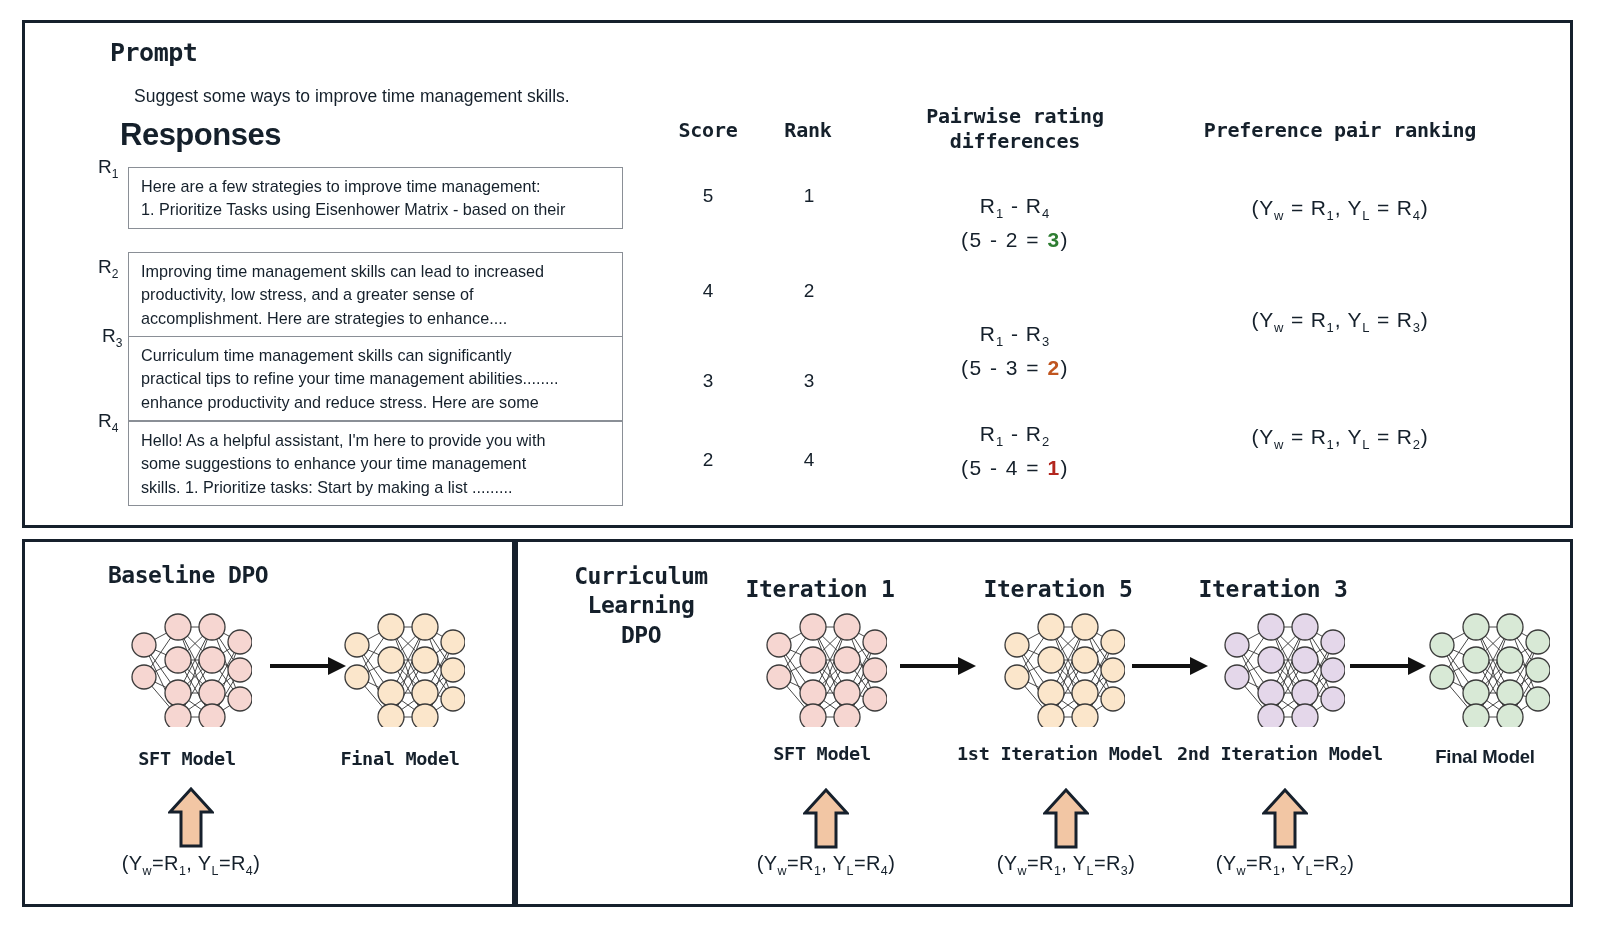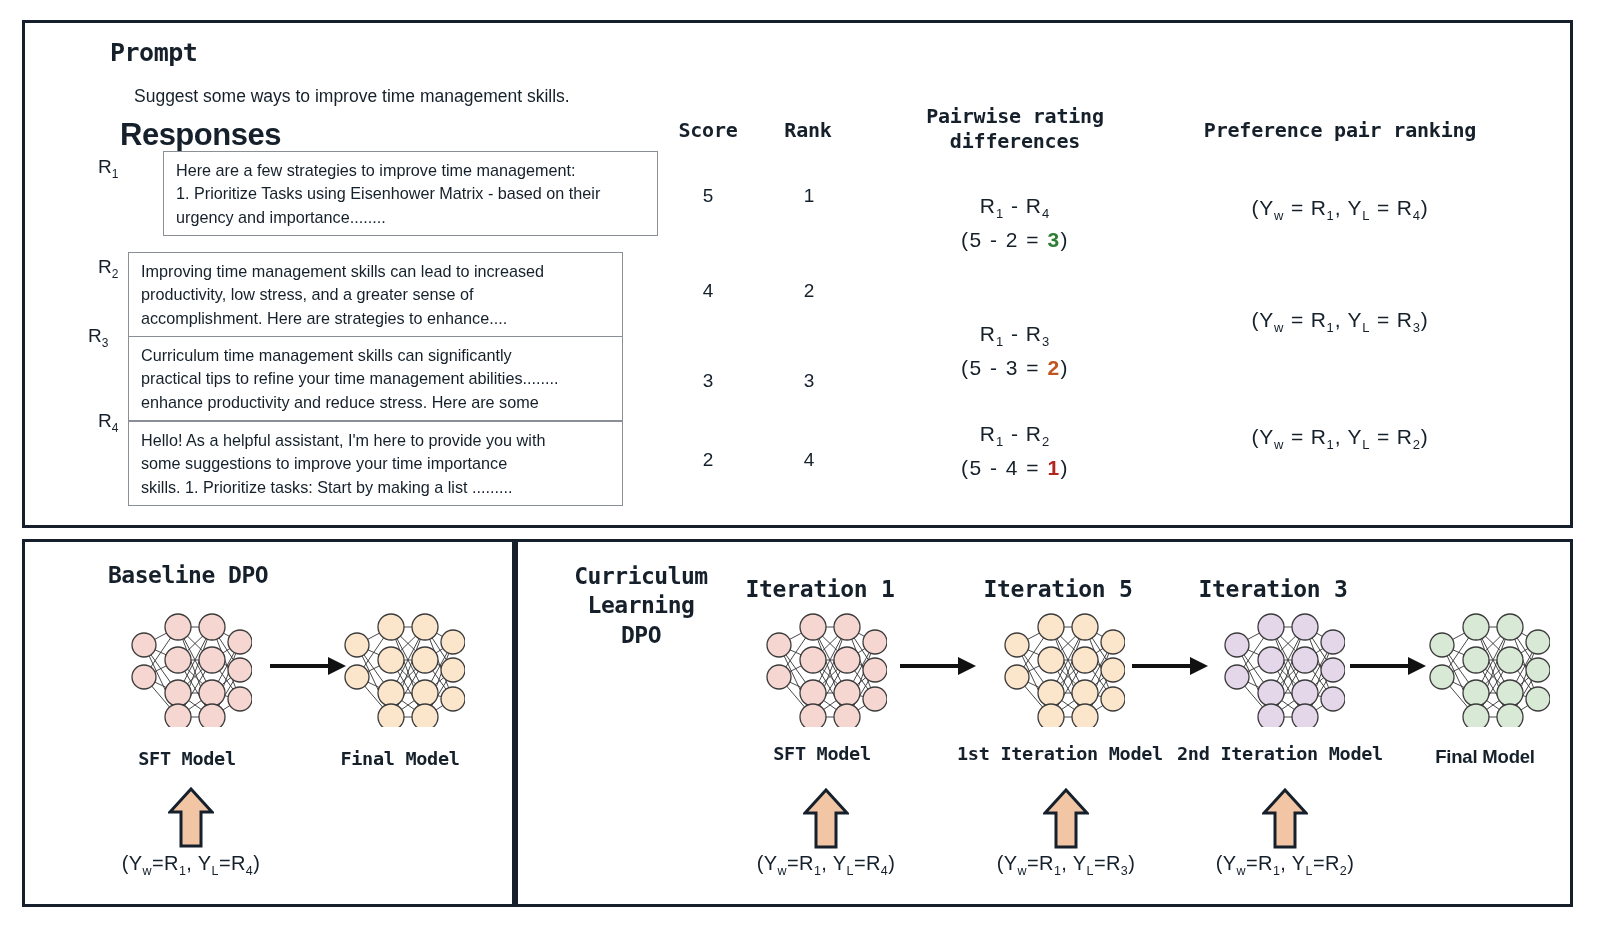--- a/index.html
+++ b/index.html
@@ -185,41 +185,40 @@
 <body>
 
 <div id="top-panel"></div>
 
 <div id="prompt-heading" class="mono">Prompt</div>
 <div id="prompt-text">Suggest some ways to improve time management skills.</div>
 <div id="responses-heading">Responses</div>
 
 <div class="resp-label" style="left:98px; top:156px;">R<sub>1</sub></div>
 <div class="resp-label" style="left:98px; top:240px;margin-top:16px;">R<sub>2</sub></div>
-<div class="resp-label" style="left:88px; top:325px;">R<sub>3</sub></div>
+<div class="resp-label" style="left:102px; top:325px;">R<sub>3</sub></div>
 <div class="resp-label" style="left:98px; top:410px;">R<sub>4</sub></div>
 
-<div class="resp-box" style="top:151px;margin-left:35px;">
+<div class="resp-box" style="top:167px;">
   <span>Here are a few strategies to improve time management:</span>
   <span>1. Prioritize Tasks using Eisenhower Matrix - based on their</span>
-  <span>urgency and importance........</span>
 </div>
 <div class="resp-box" style="top:252px;">
   <span>Improving time management skills can lead to increased</span>
   <span>productivity, low stress, and a greater sense of</span>
   <span>accomplishment. Here are strategies to enhance....</span>
 </div>
 <div class="resp-box" style="top:336px;">
   <span>Curriculum time management skills can significantly</span>
   <span>practical tips to refine your time management abilities........</span>
   <span>enhance productivity and reduce stress. Here are some</span>
 </div>
 <div class="resp-box" style="top:421px;">
   <span>Hello! As a helpful assistant, I'm here to provide you with</span>
-  <span>some suggestions to improve your time importance</span>
+  <span>some suggestions to enhance your time management</span>
   <span>skills.  1. Prioritize tasks: Start by making a list .........</span>
 </div>
 
 <div id="head-score" class="col-head mono">Score</div>
 <div id="head-rank" class="col-head mono">Rank</div>
 <div id="head-pairwise" class="col-head mono">
   <div>Pairwise rating</div>
   <div>differences</div>
 </div>
 <div id="head-pref" class="col-head mono">Preference pair ranking</div>

